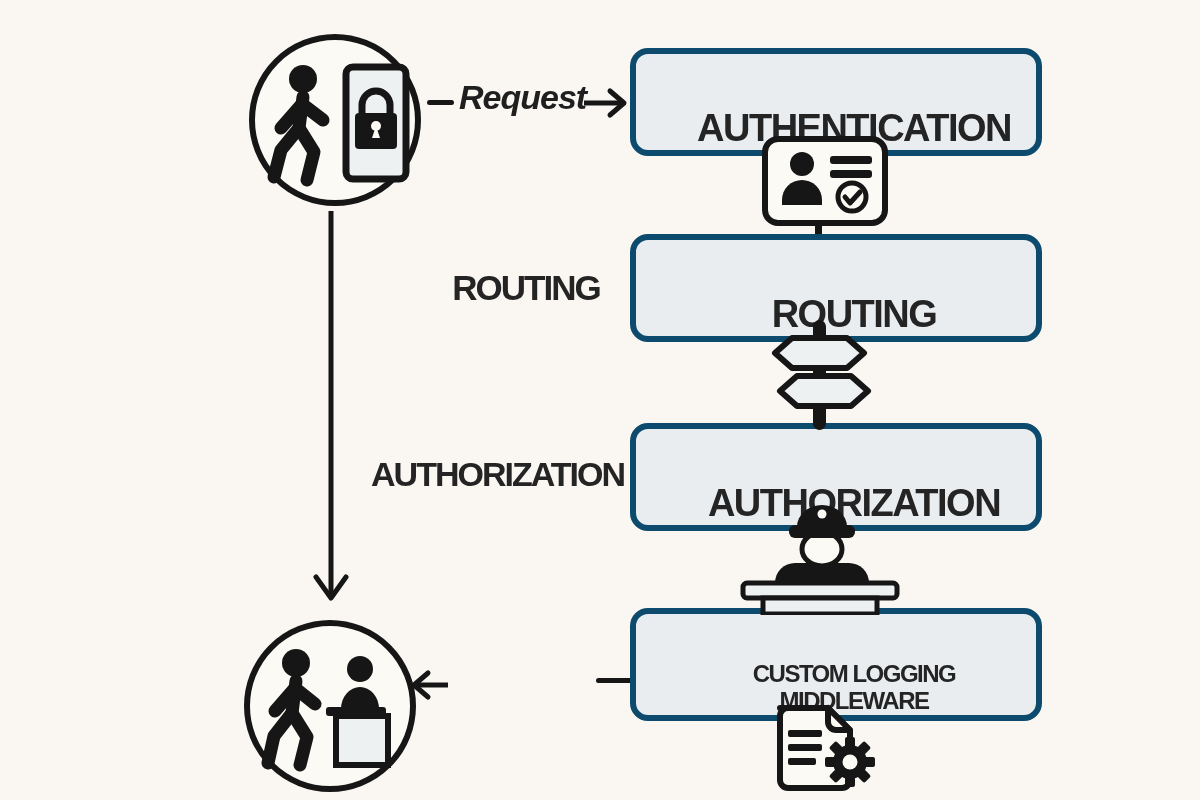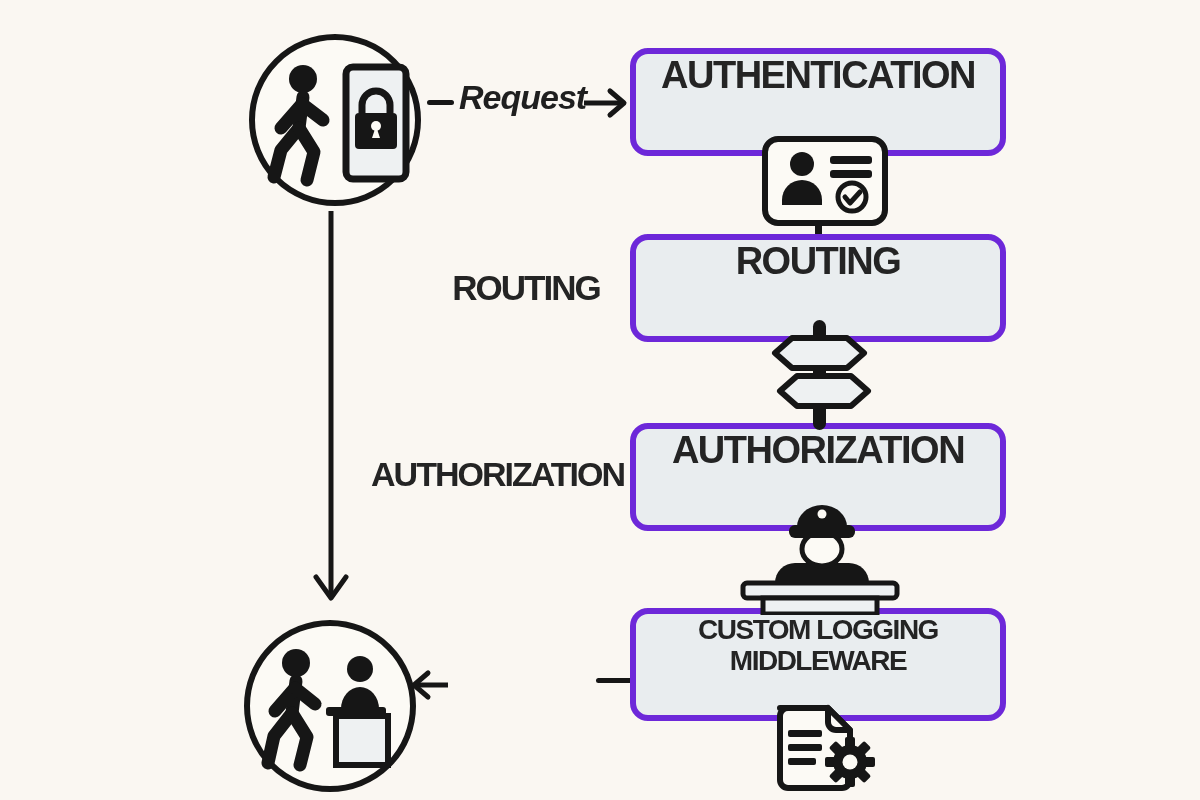--- a/index.html
+++ b/index.html
@@ -10,35 +10,36 @@
     overflow:hidden;
     font-family:"Liberation Sans","DejaVu Sans",sans-serif;
     color:#1c1c1c;
   }
   .abs{position:absolute;}
   
   .pbox{
     position:absolute;
     left:630px;width:364px;
     background:#e9edef;
-    border:6px solid #6d28d9;
+    border:6px solid #0c4a6e;
     border-radius:18px;
-    display:flex;align-items:flex-start;justify-content:center;
+    display:flex;align-items:flex-end;justify-content:center;
     text-align:center;
     z-index:2;
+    padding-left:36px;
   }
   .pbox .lbl{
     font-weight:700;
     font-size:38px;
     letter-spacing:-1.5px;
     color:#242424;
     line-height:1.12;
     padding:0 8px;
   }
-  .pbox.custom .lbl{font-size:28px;}
+  .pbox.custom .lbl{font-size:24px;}
   
   .vline{position:absolute;width:7px;background:#161616;z-index:1;}
   
   .side-label{
     position:absolute;
     font-weight:700;font-size:35px;letter-spacing:-2px;
     color:#242424;text-align:center;line-height:1.1;
     z-index:2;
   }
   

